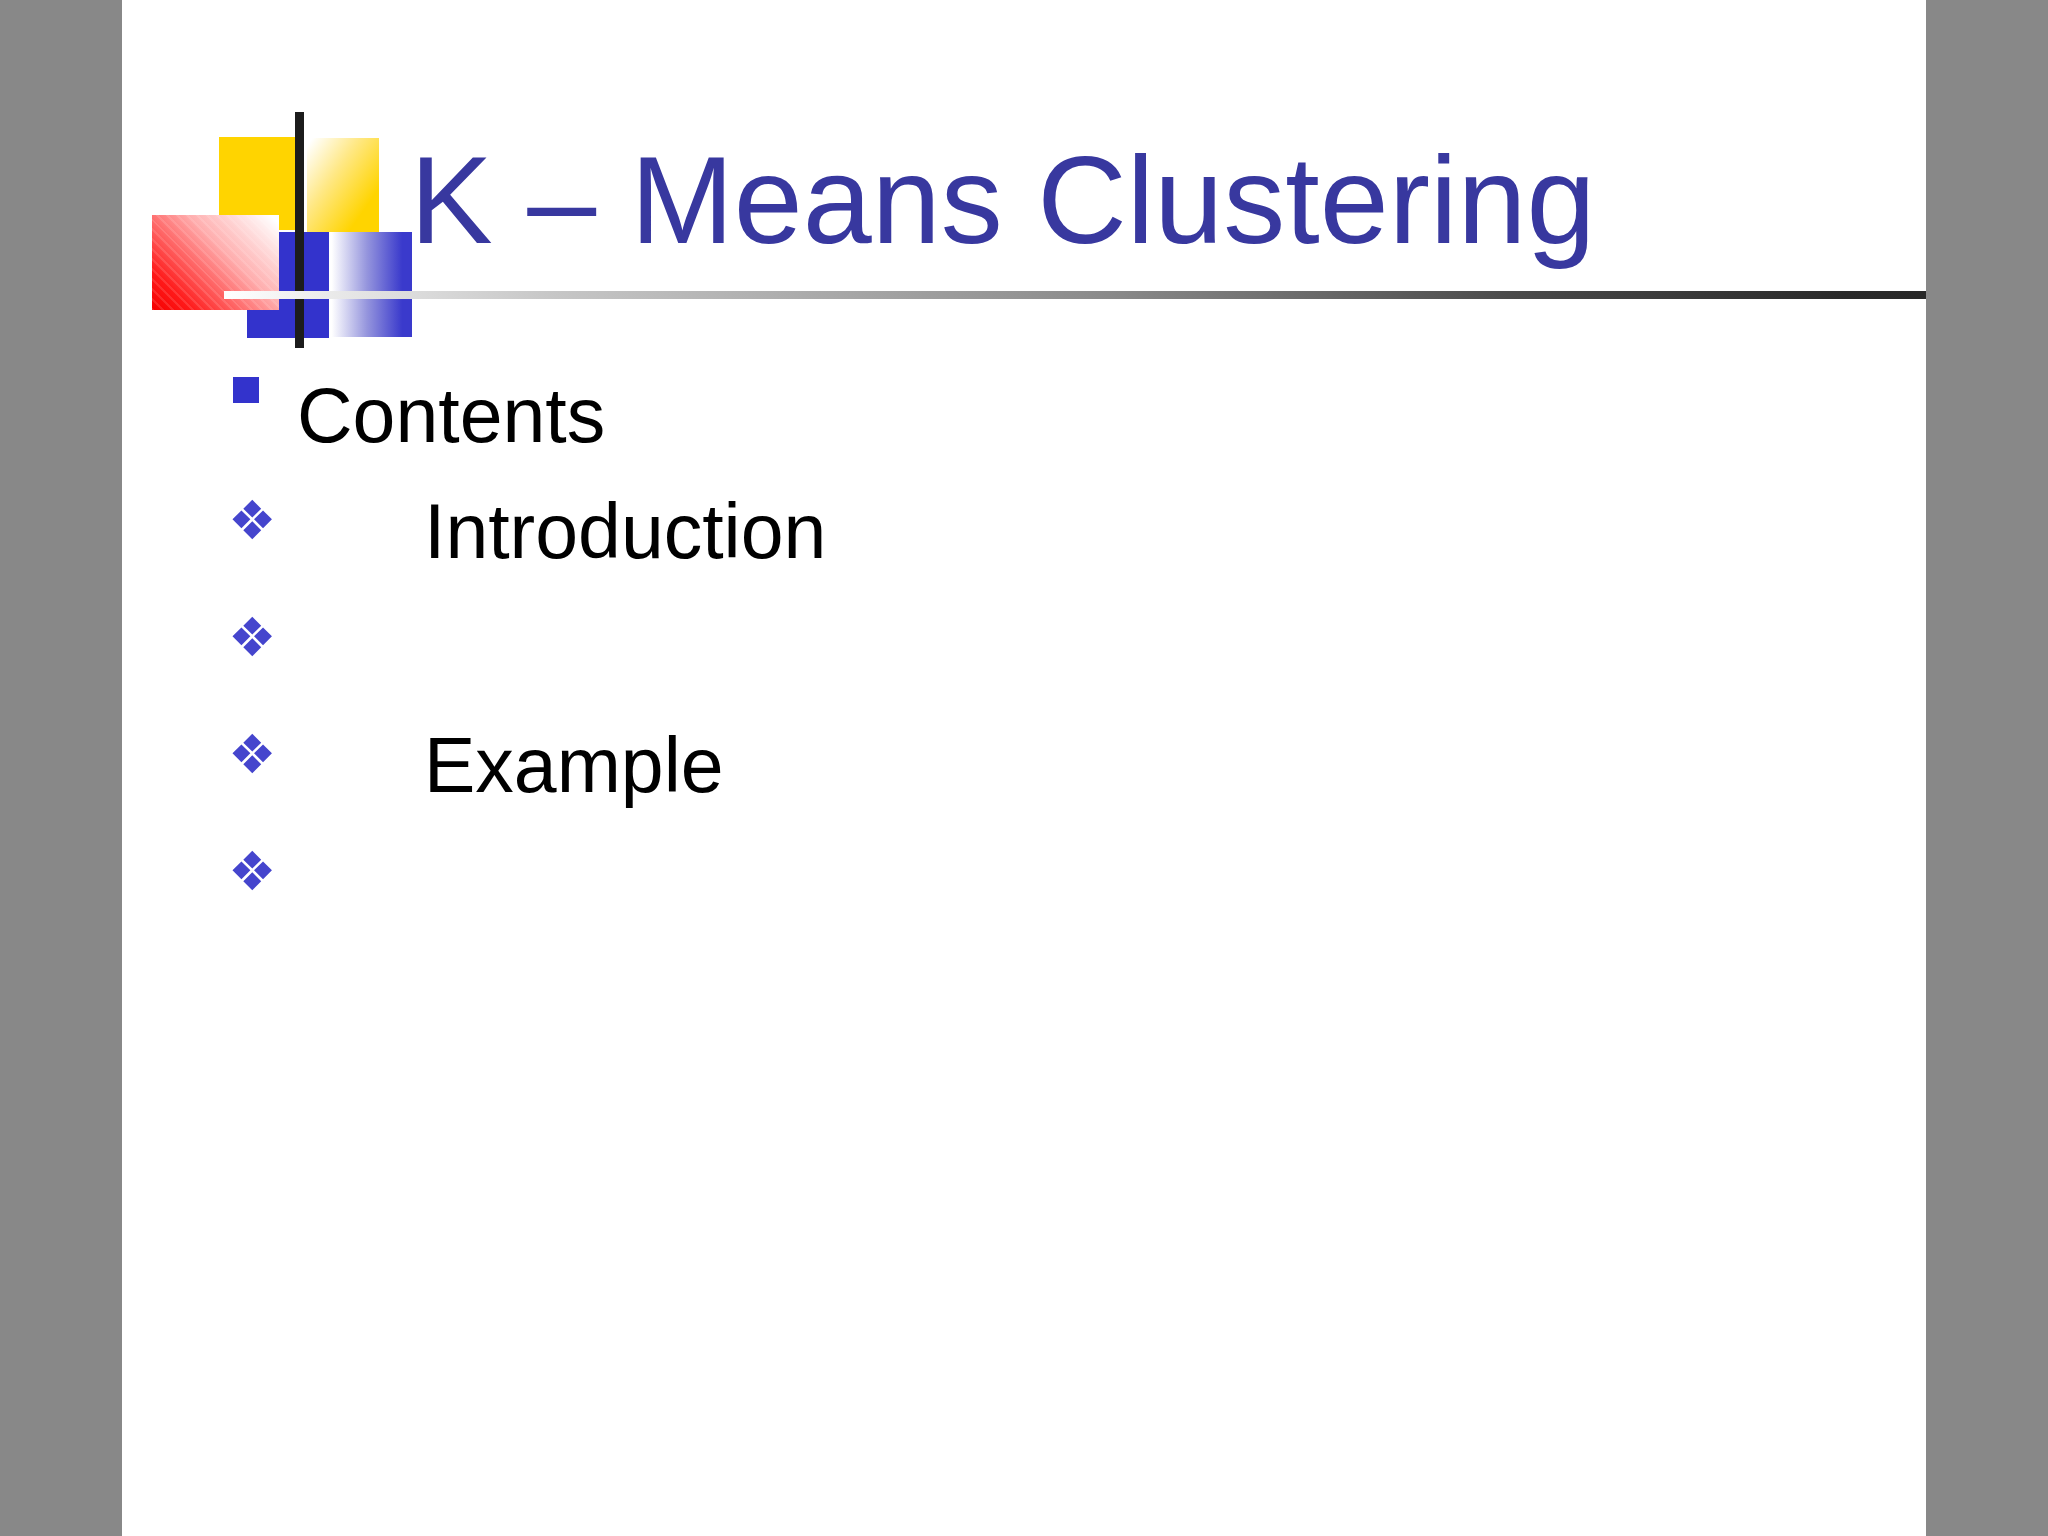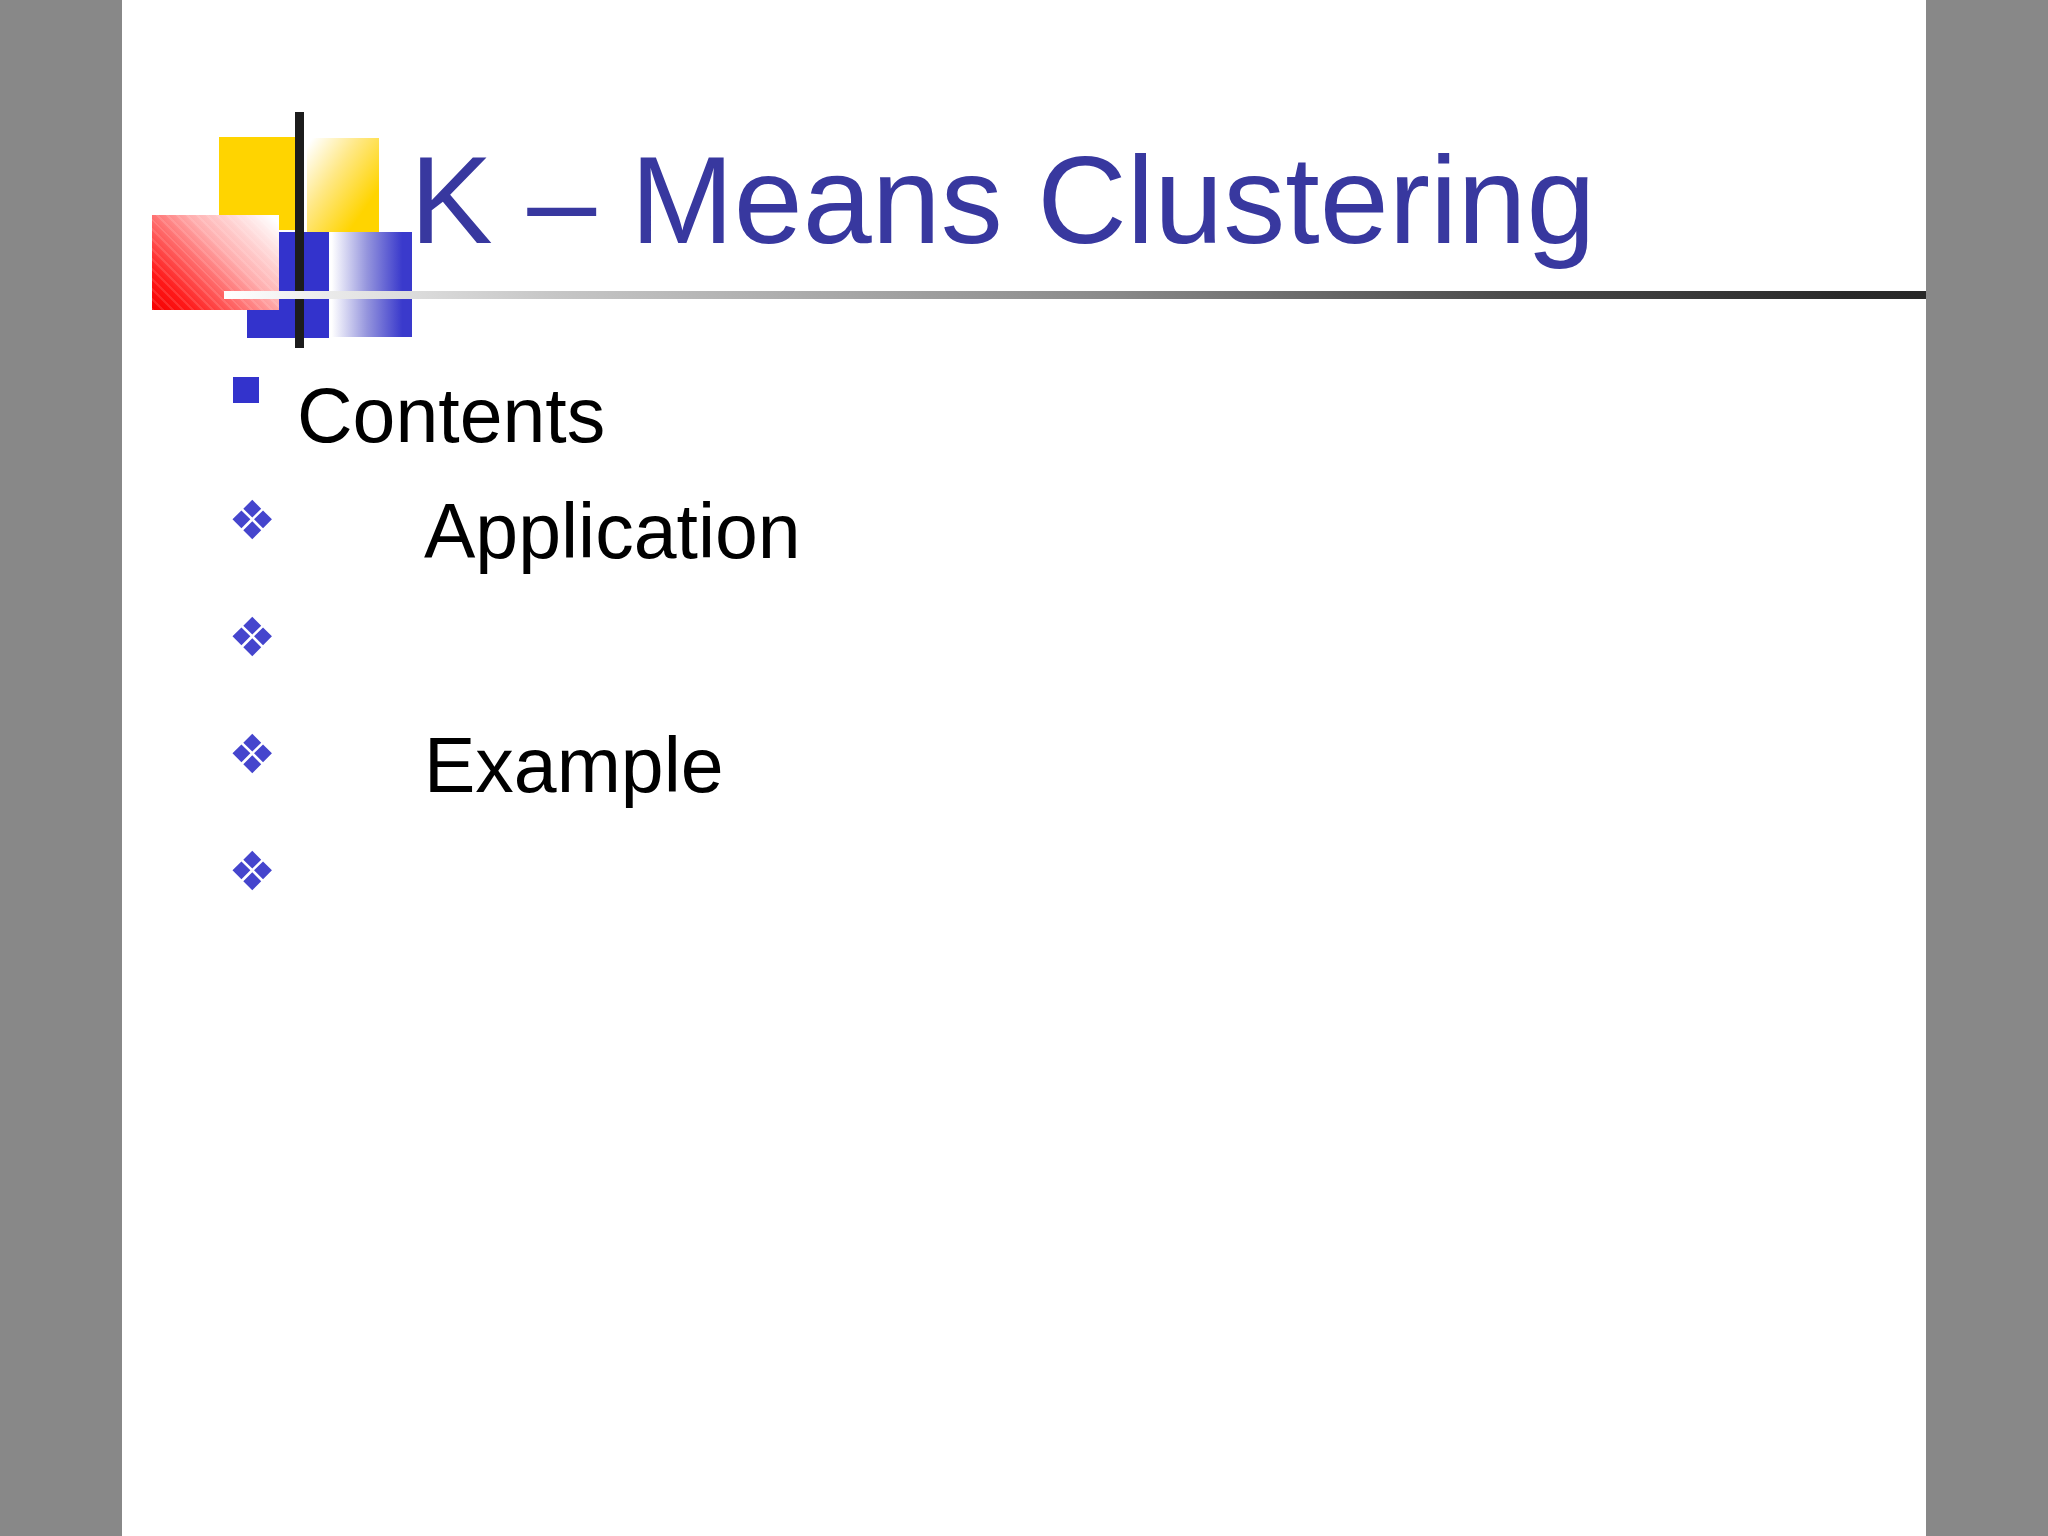--- a/index.html
+++ b/index.html
@@ -126,21 +126,21 @@
 
   <div>
 
     <div class="bullet-row row-0">
       <span class="sq-bullet"></span>
       <span class="l1-label">Contents</span>
     </div>
 
     <div class="bullet-row row-1">
       <span class="diamond-bullet">❖</span>
-      <span class="l2-label">Application</span>
+      <span class="l2-label">Introduction</span>
     </div>
 
     <div class="bullet-row row-2">
       <span class="diamond-bullet">❖</span>
     </div>
 
     <div class="bullet-row row-3">
       <span class="diamond-bullet">❖</span>
       <span class="l2-label">Example</span>
     </div>

